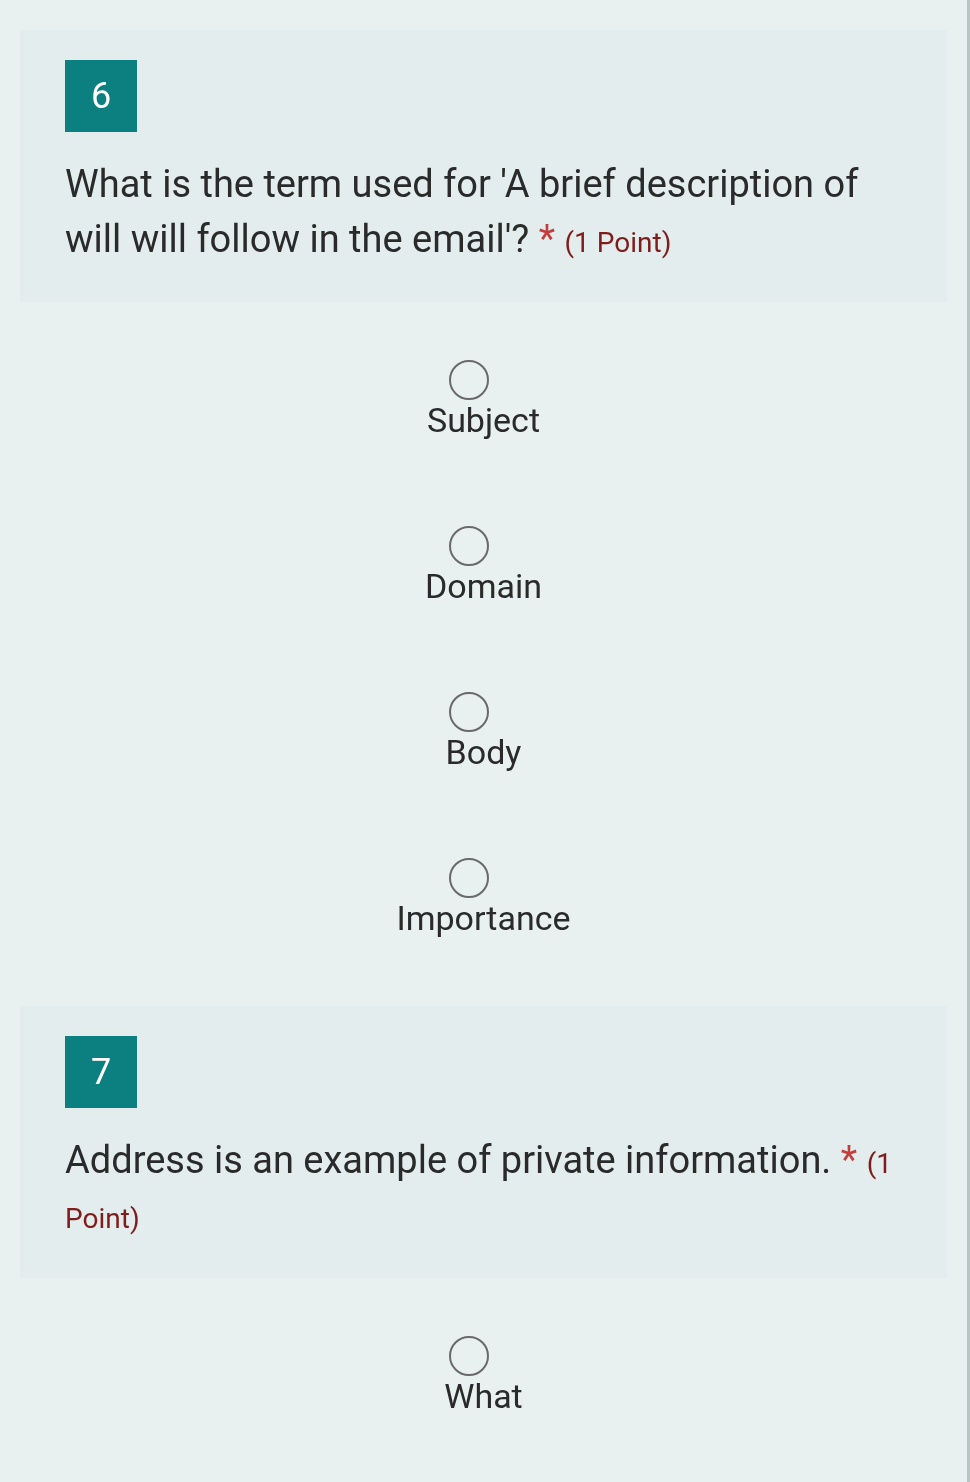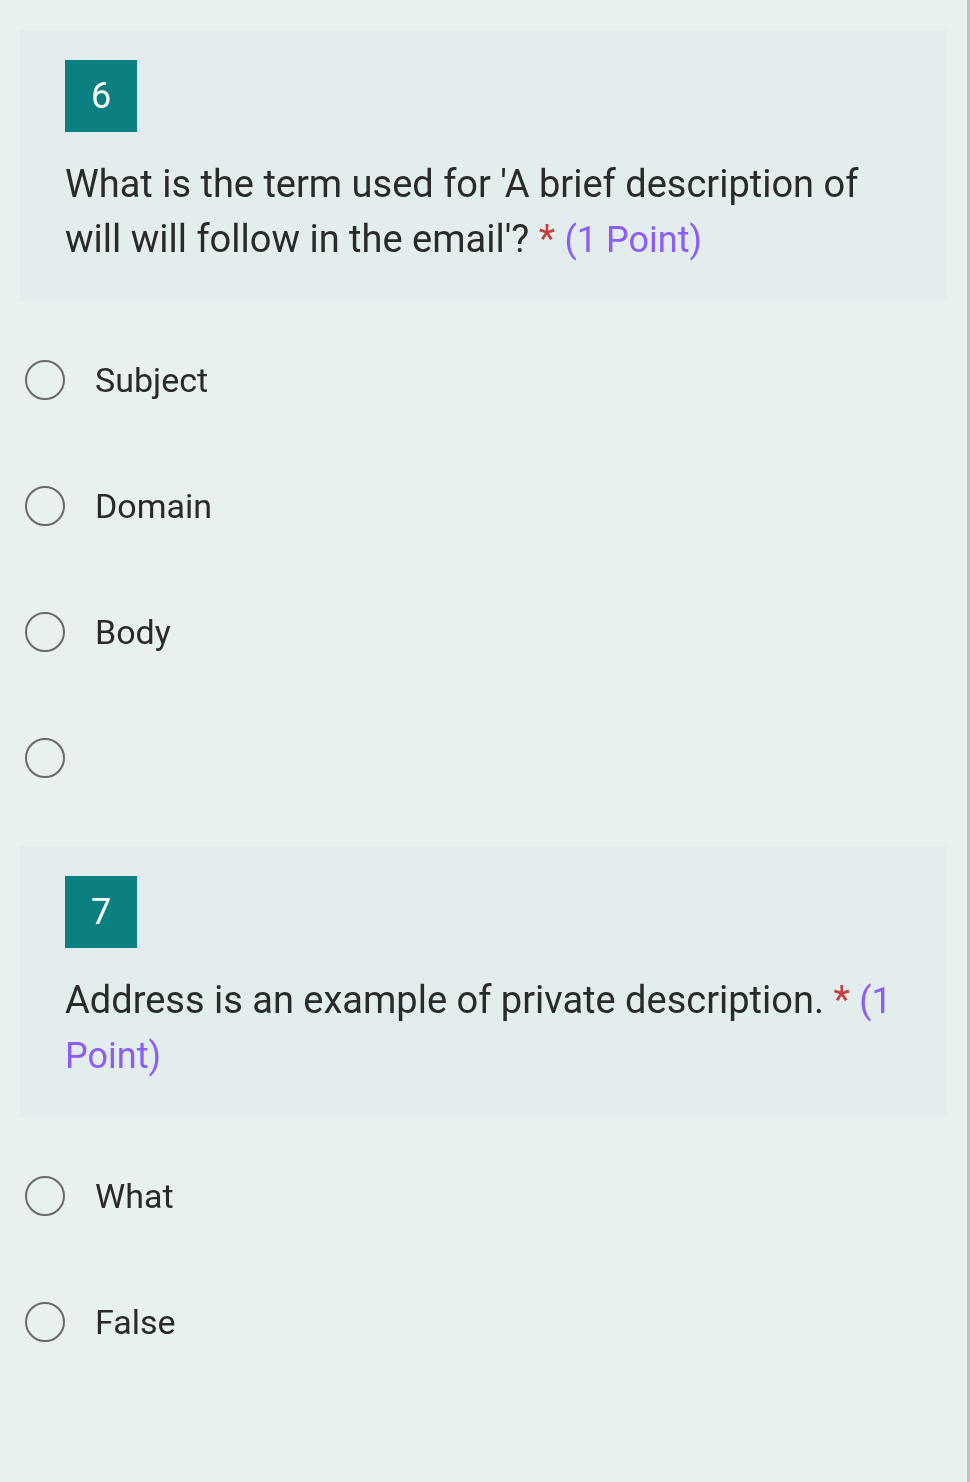--- a/index.html
+++ b/index.html
@@ -43,32 +43,33 @@
       font-size: 38px;
       color: #2a2a2a;
       line-height: 1.45;
       font-weight: 400;
     }
     .required-star {
       color: #c43e3e;
       font-size: 38px;
     }
     .points-text {
-      color: #8b5cf6;
-      font-size: 36px;
+      color: #7f1d1d;
+      font-size: 28px;
     }
     .options-container {
       padding: 40px 5px 0 5px;
     }
     .option-row {
       display: flex;
       align-items: center;
       padding: 18px 0;
       margin-bottom: 50px;
       cursor: pointer;
+      flex-direction: column;
     }
     .radio-button {
       width: 40px;
       height: 40px;
       min-width: 40px;
       border: 2px solid #6a6a6a;
       border-radius: 50%;
       margin-right: 30px;
       background: transparent;
     }
@@ -101,29 +102,30 @@
       <div class="option-row">
         <div class="radio-button"></div>
         <span class="option-label">Domain</span>
       </div>
       <div class="option-row">
         <div class="radio-button"></div>
         <span class="option-label">Body</span>
       </div>
       <div class="option-row">
         <div class="radio-button"></div>
+        <span class="option-label">Importance</span>
       </div>
     </div>
   </div>
 
   <div class="question-block">
     <div class="question-header">
       <div class="question-number-badge">7</div>
       <div class="question-text">
-        <span>Address is an example of private description.</span>
+        <span>Address is an example of private information.</span>
         <span> </span>
         <span class="required-star">*</span>
         <span> </span>
         <span class="points-text">(1 Point)</span>
       </div>
     </div>
     <div class="options-container">
       <div class="option-row">
         <div class="radio-button"></div>
         <span class="option-label">What</span>

